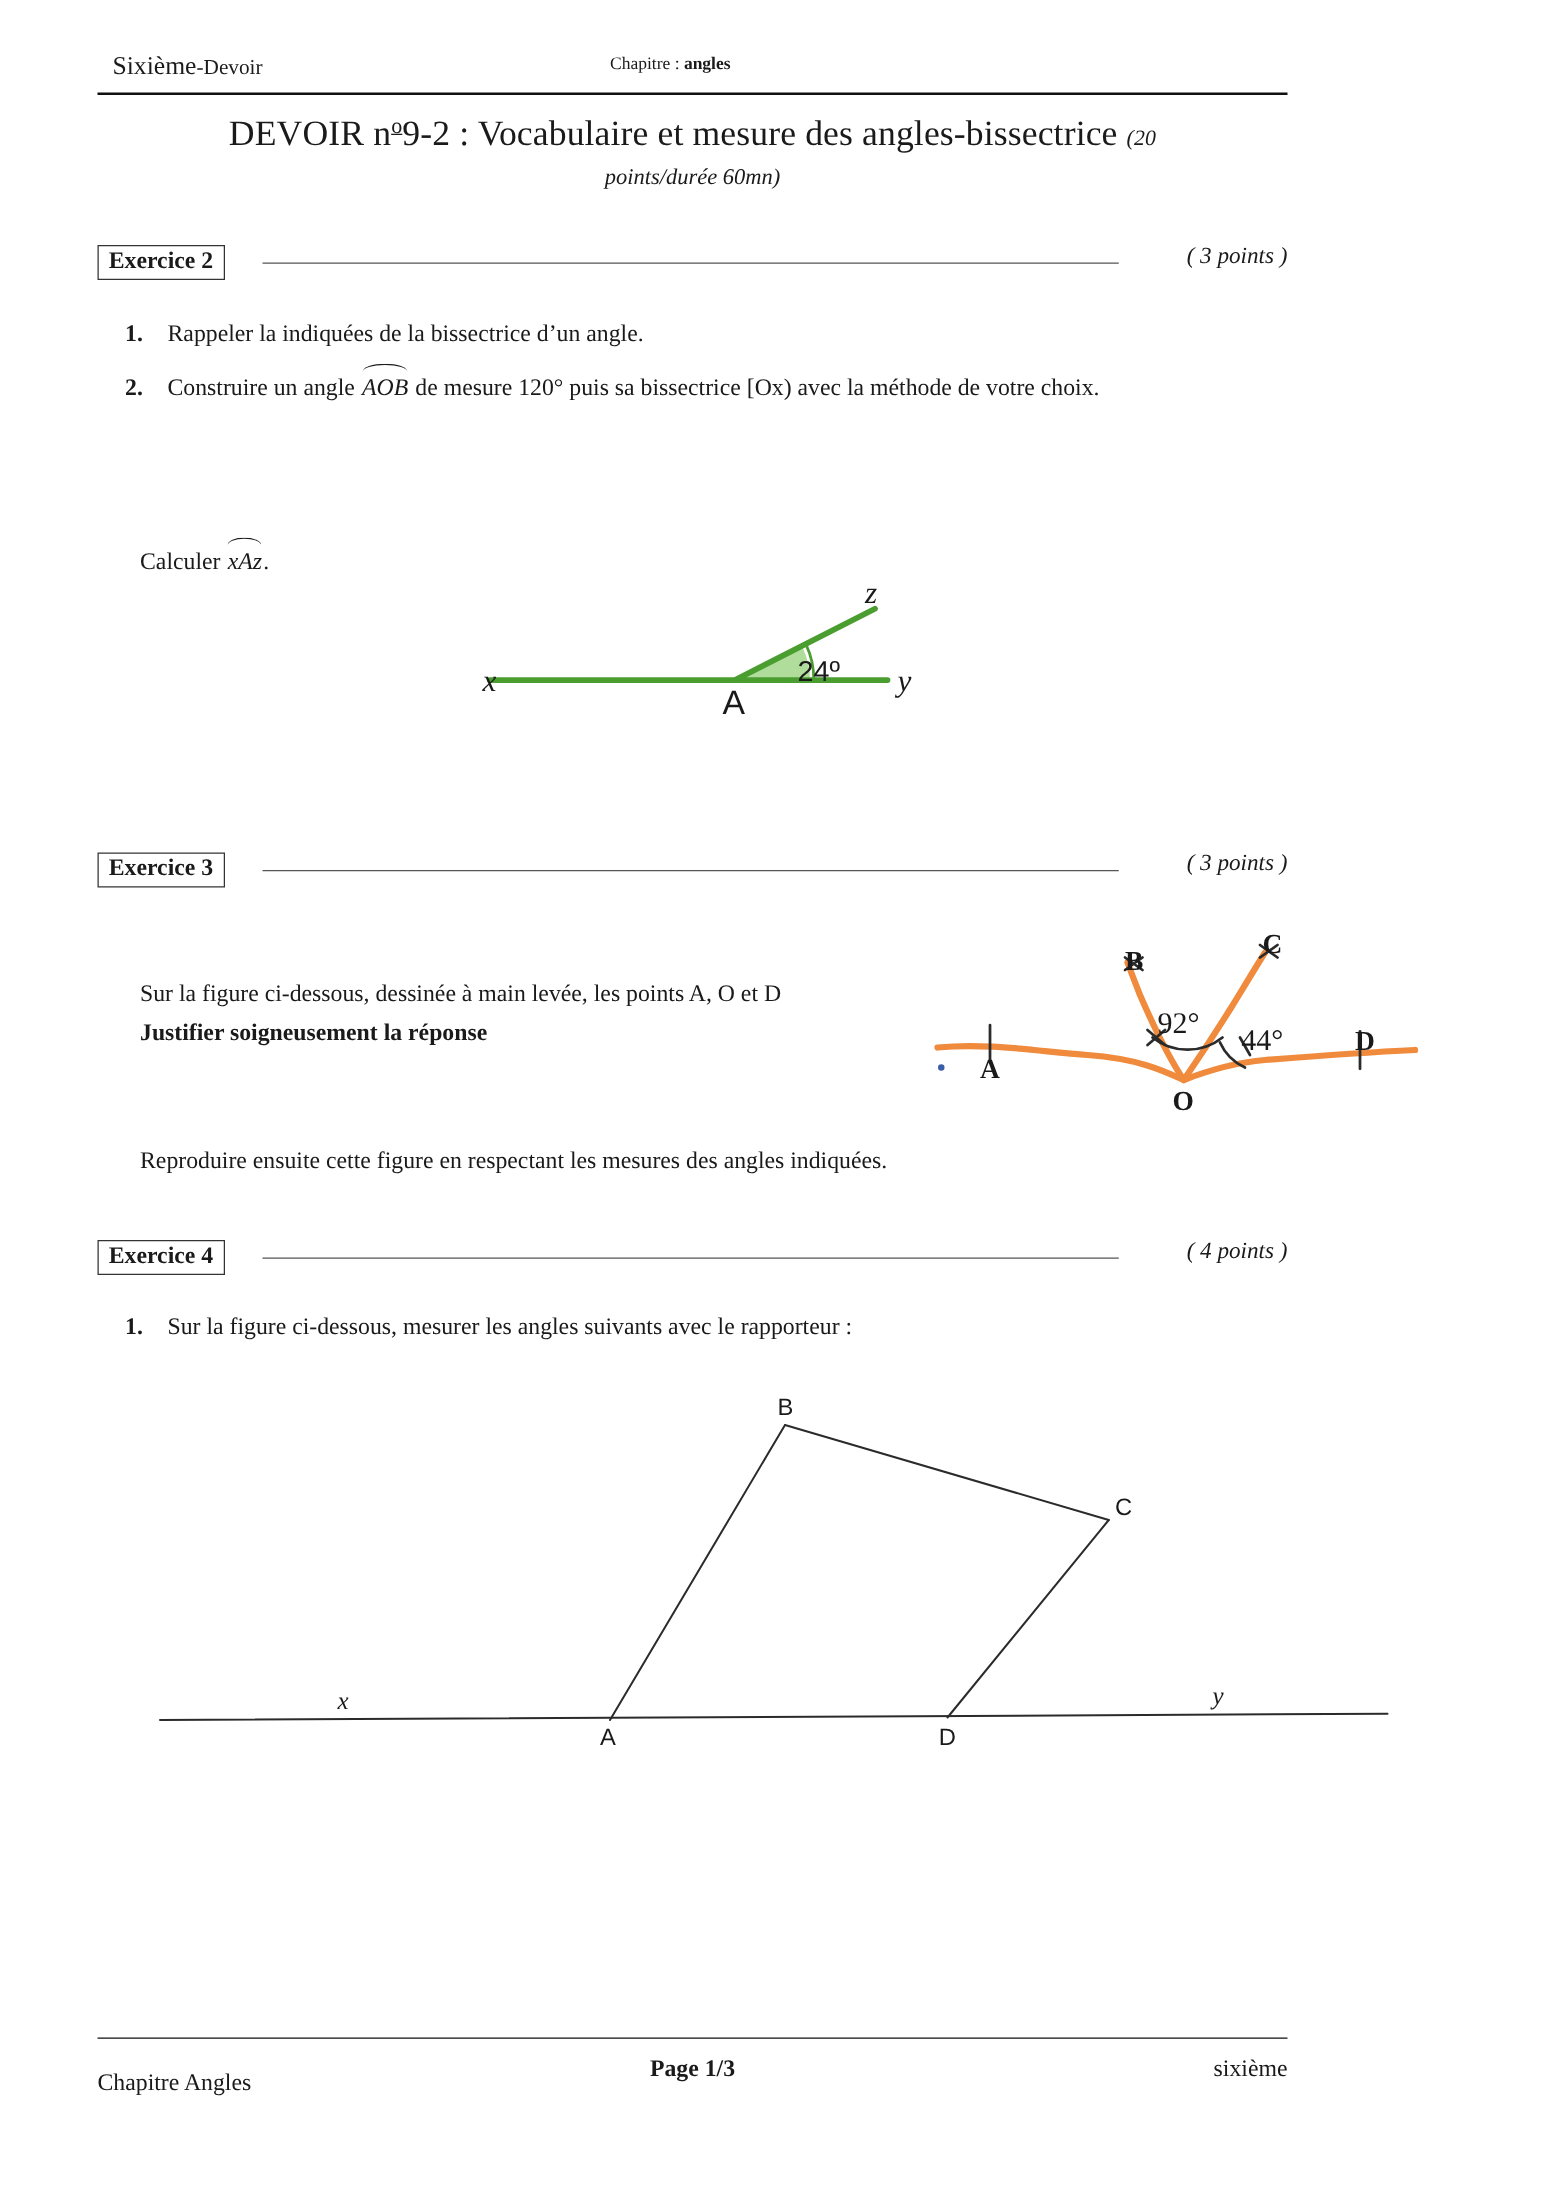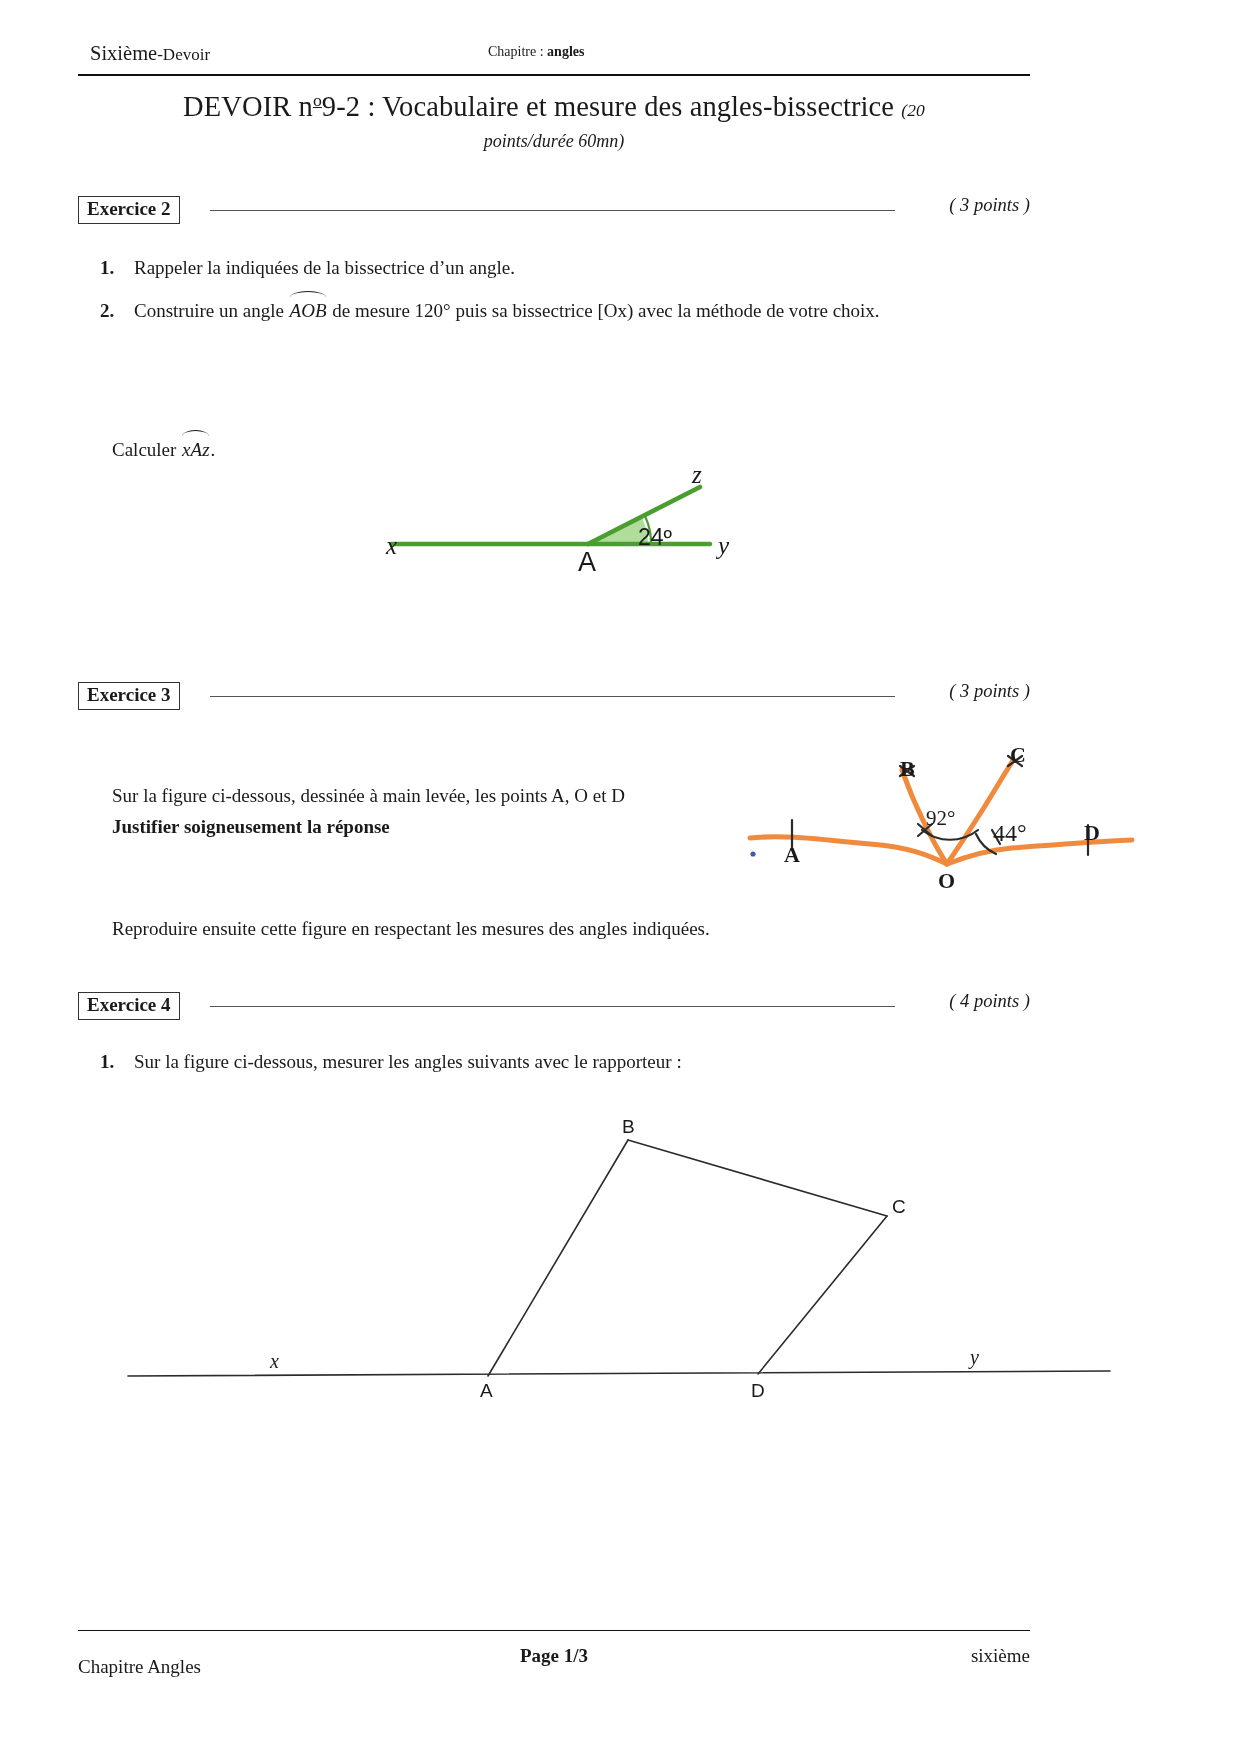--- a/index.html
+++ b/index.html
@@ -298,21 +298,21 @@
         <path d="M 252 92 l 8 14"></path>
       </g>
 
       <circle cx="13" cy="116" r="2.6" fill="#3a5ea8"></circle>
     </svg>
     <div style="position:absolute; left:160px; top:18px; font-size:22px; font-weight:bold;">B</div>
     <div style="position:absolute; left:270px; top:4px; font-size:22px; font-weight:bold;">C</div>
     <div style="position:absolute; left:44px; top:104px; font-size:22px; font-weight:bold;">A</div>
     <div style="position:absolute; left:344px; top:82px; font-size:22px; font-weight:bold;">D</div>
     <div style="position:absolute; left:198px; top:130px; font-size:22px; font-weight:bold;">O</div>
-    <div style="position:absolute; left:186px; top:68px; font-size:21px;">92°</div>
+    <div style="position:absolute; left:186px; top:68px; font-size:24px;">92°</div>
     <div style="position:absolute; left:253px; top:82px; font-size:24px;">44°</div>
   </div>
 
   <div class="ex-head" style="top:992px">
     <div class="ex-box">Exercice 4</div>
     <div class="ex-line"></div>
     <div class="ex-pts">( 4 points    )</div>
   </div>
 
   <div class="itemlist" style="top:1048px">

